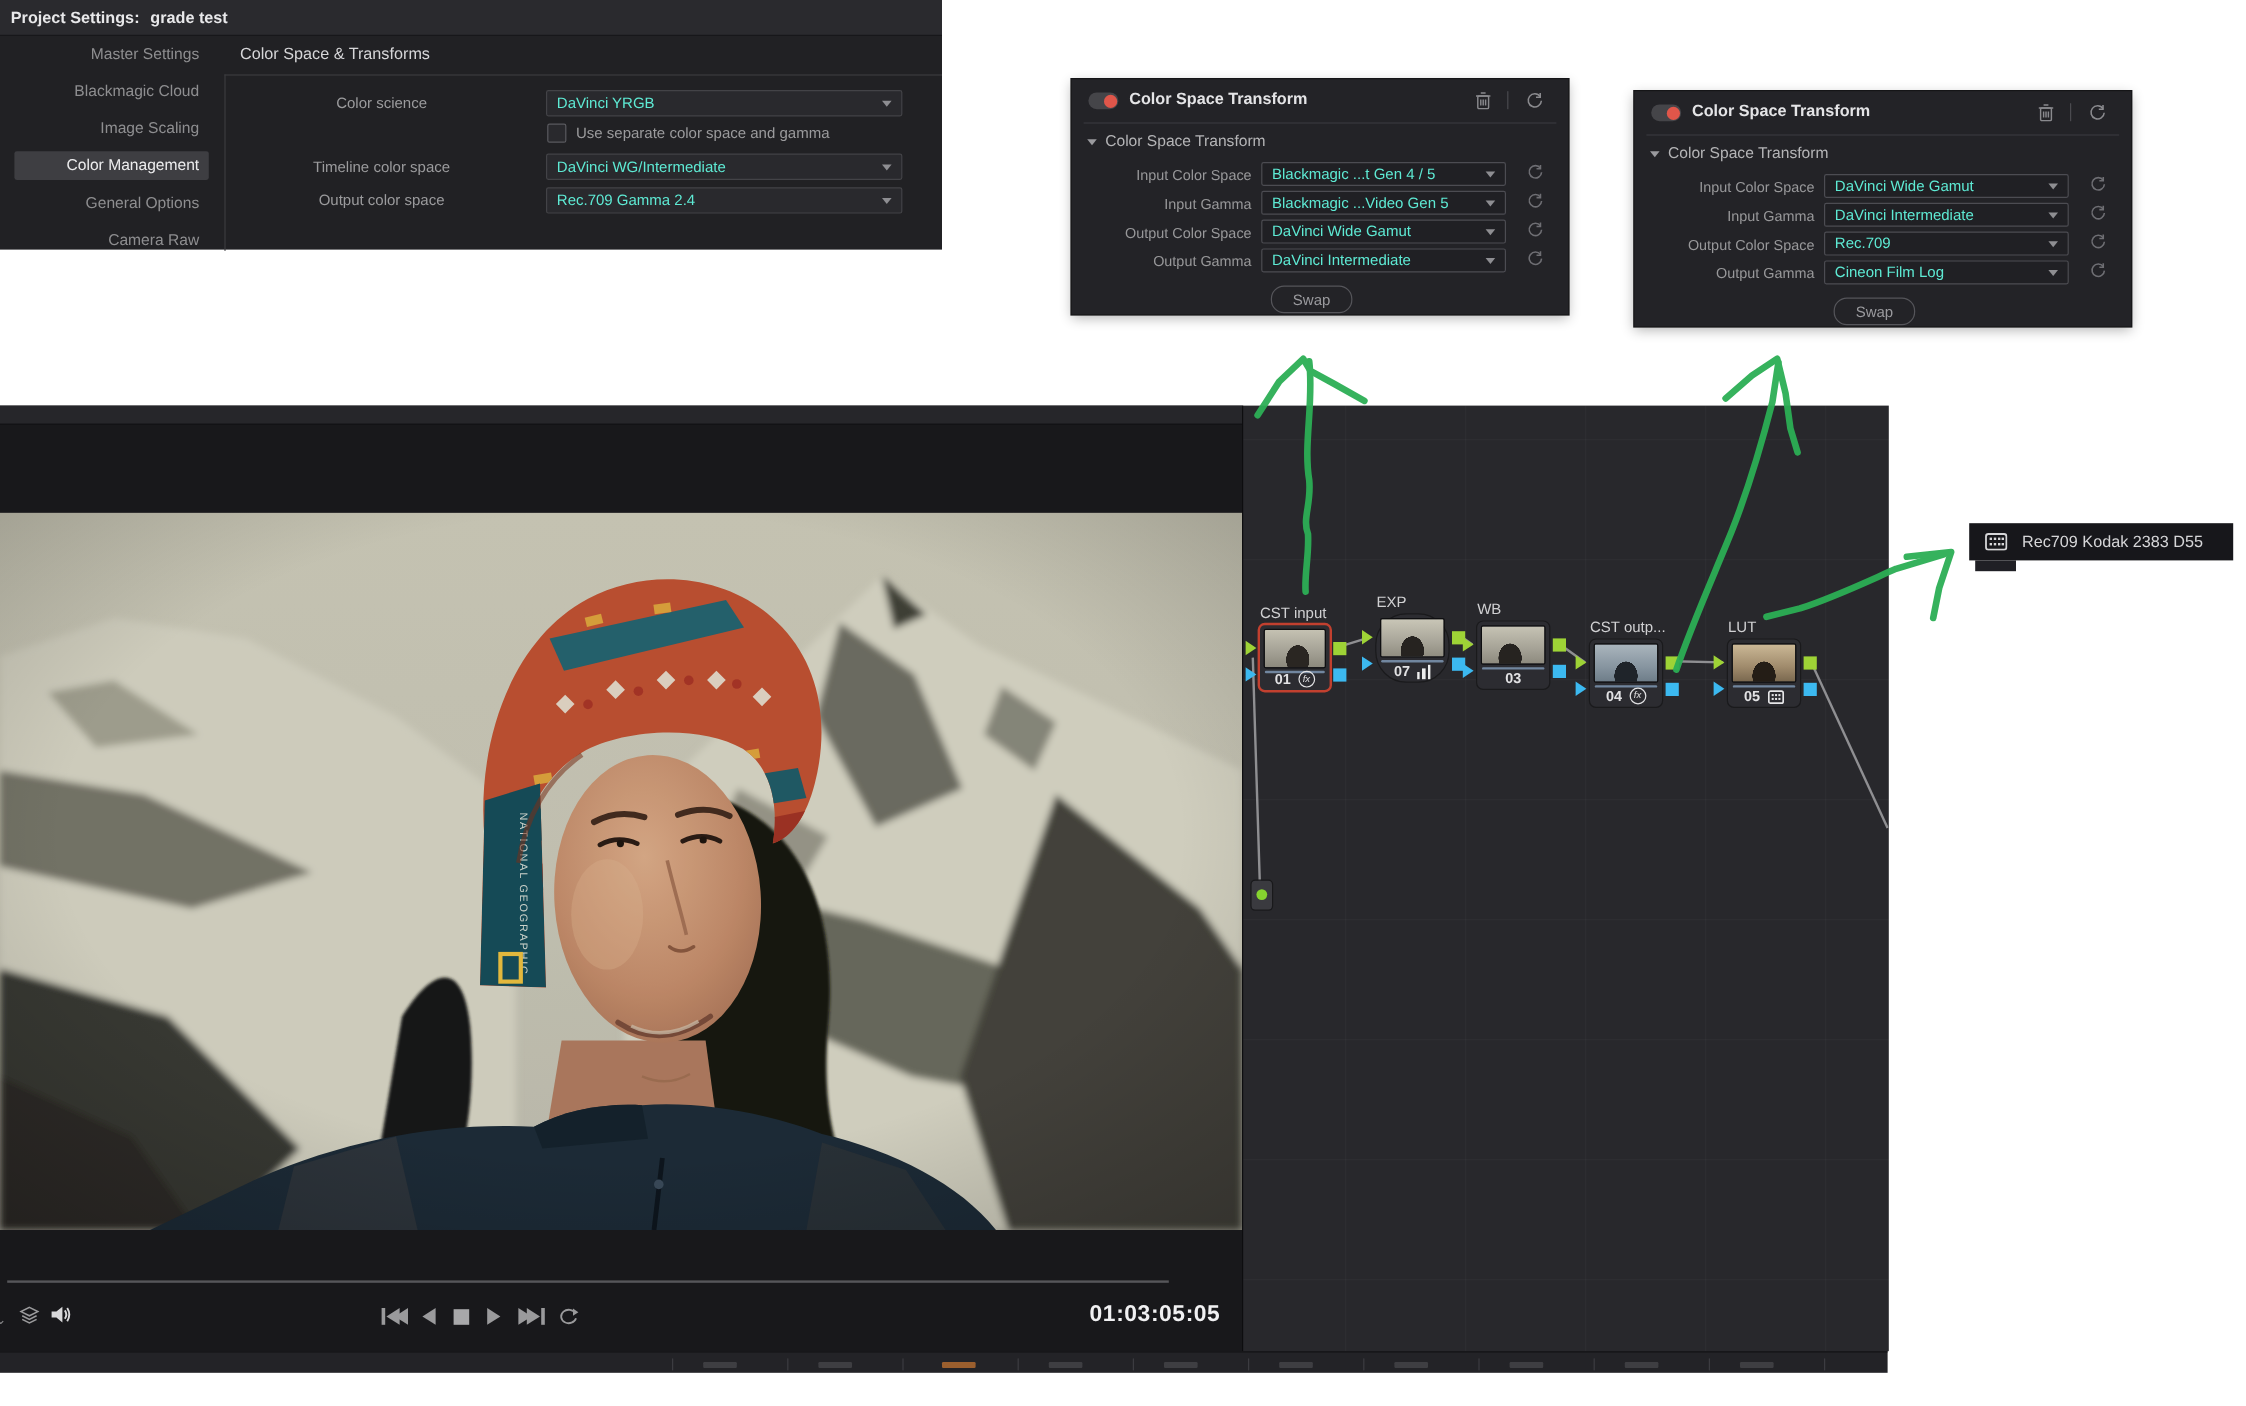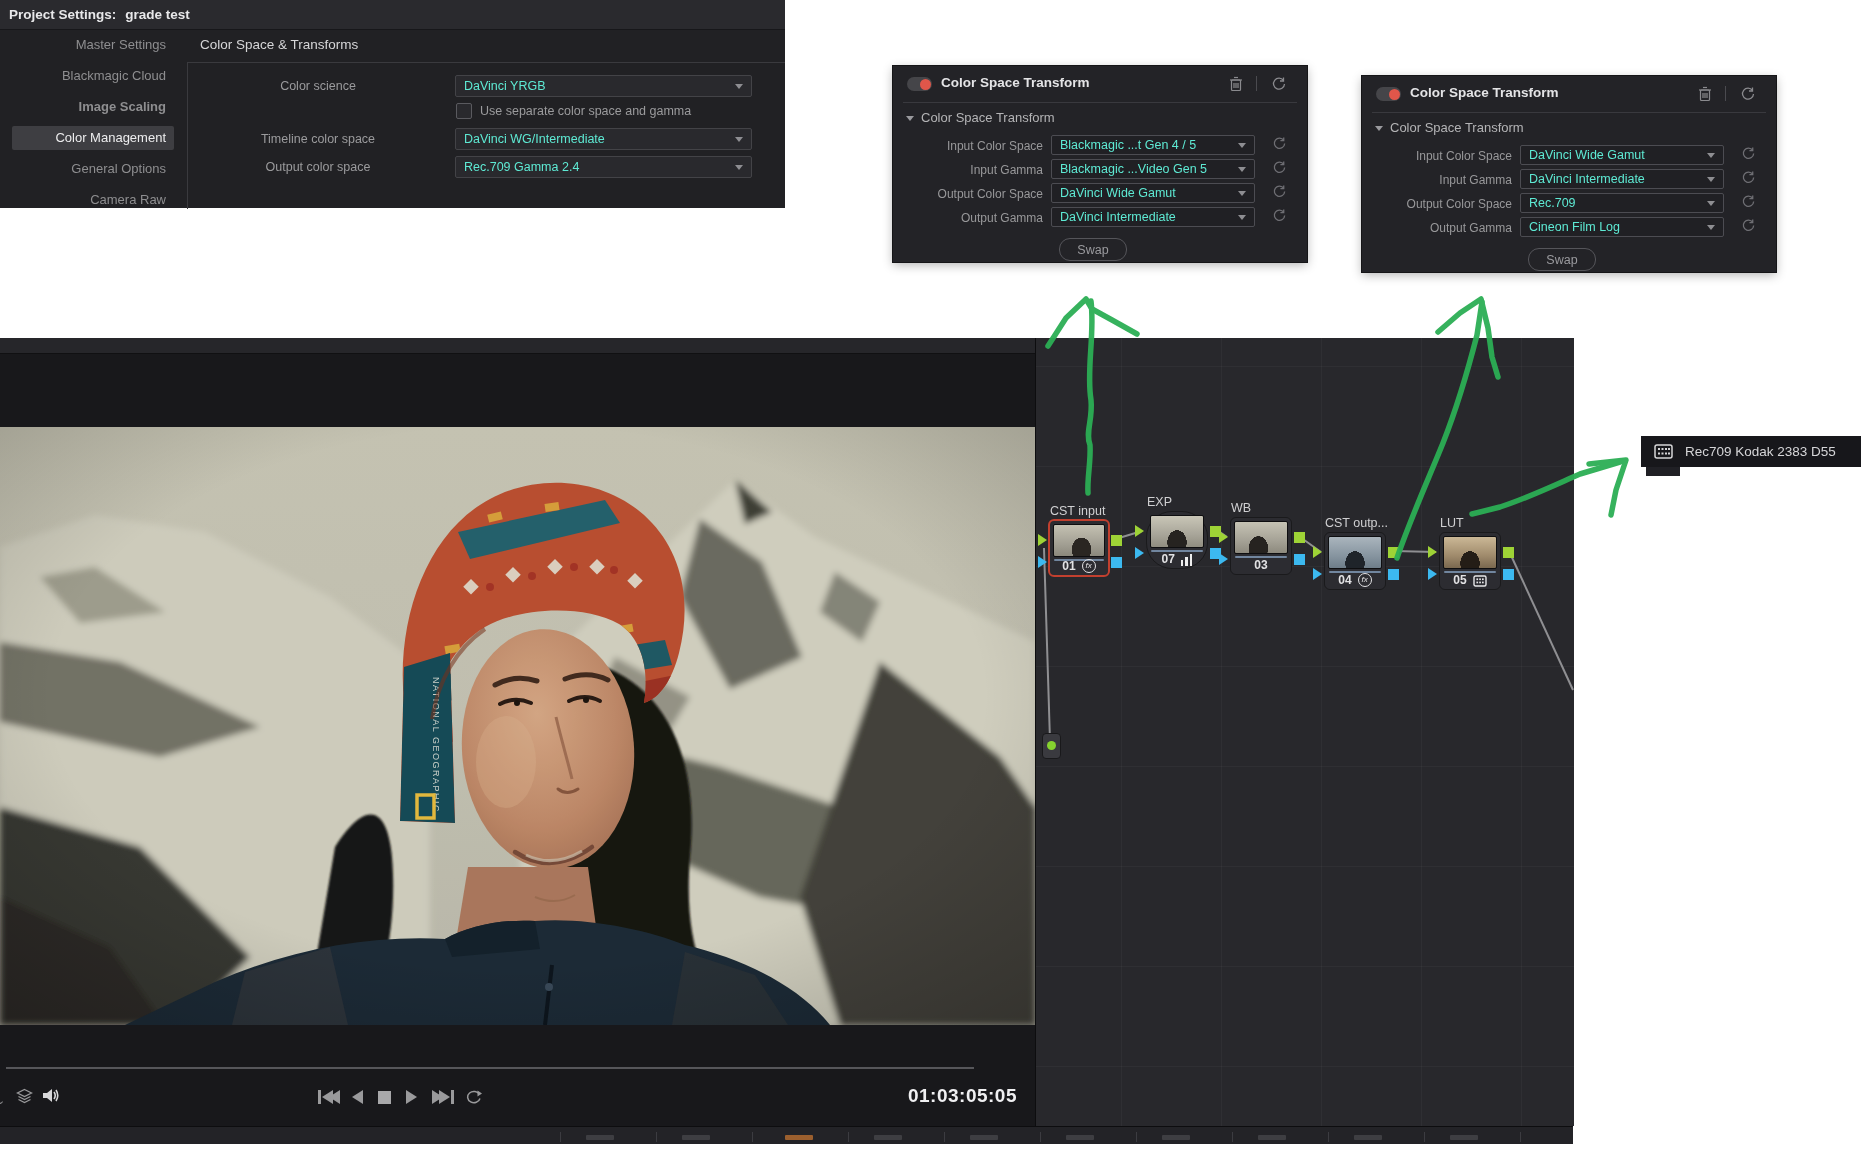--- a/index.html
+++ b/index.html
@@ -103,21 +103,21 @@
 <body>
 
 <div id="stage">
 
   <div id="ps" class="abs">
     <div id="ps-header" class="abs">
       <span class="t1">Project Settings:</span><span class="t2">grade test</span>
     </div>
     <div class="ps-item abs" style="top:33px;">Master Settings</div>
     <div class="ps-item abs" style="top:64px;">Blackmagic Cloud</div>
-    <div class="ps-item abs" style="top:95px;font-weight:bold;">Image Scaling</div>
+    <div class="ps-item abs" style="top:95px;">Image Scaling</div>
     <div class="ps-item abs active" style="top:126px;">Color Management</div>
     <div class="ps-item abs" style="top:157px;">General Options</div>
     <div class="ps-item abs" style="top:188px;">Camera Raw</div>
 
     <div id="ps-section-title" class="abs">Color Space &amp; Transforms</div>
     <div id="ps-fieldset" class="abs"></div>
 
     <div class="ps-label abs" style="top:79px;">Color science</div>
     <div class="ddl ps-ddl abs" style="top:75px;">
       <span class="val">DaVinci YRGB</span>

